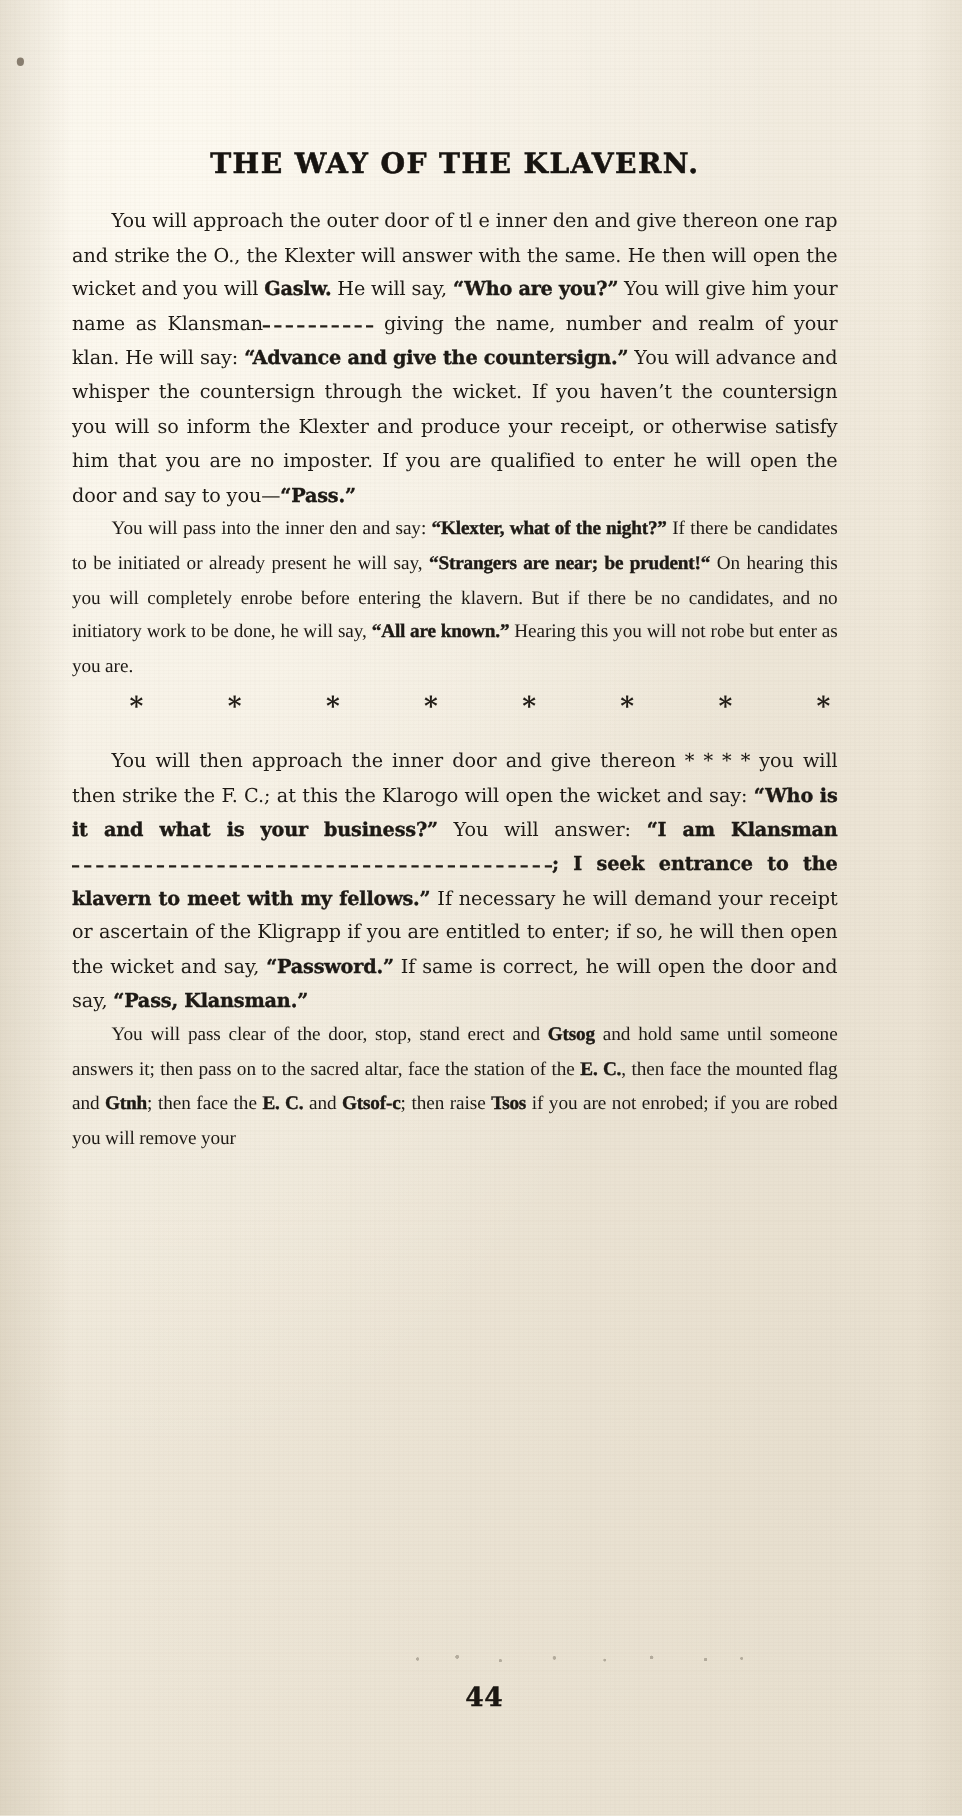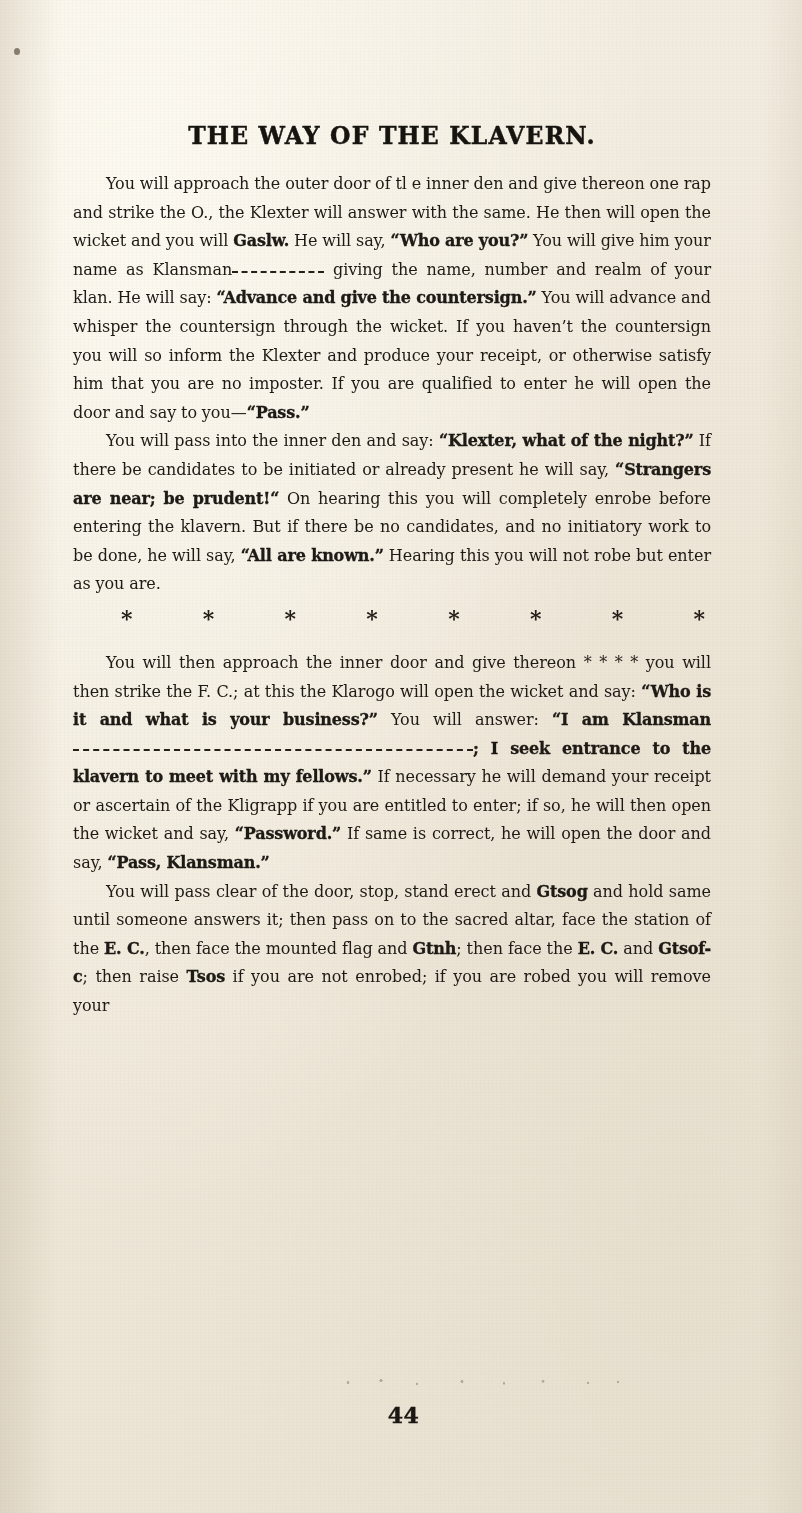--- a/index.html
+++ b/index.html
@@ -61,21 +61,21 @@
     height: 7px;
     border-radius: 50%;
     background: #6e6354;
     opacity: 0.8;
     pointer-events: none;
   }
 
   
   .content {
     position: absolute;
-    left: 73px;
+    left: 60px;
     top: 122px;
     width: 638px;
   }
 
   .page-title {
     font-family: "DejaVu Serif", "Liberation Serif", serif;
     font-weight: 700;
     font-size: 23.5px;
     letter-spacing: 1.15px;
     text-align: center;
@@ -90,21 +90,21 @@
     font-size: 16px;
     line-height: 28.6px;
     text-align: justify;
     text-align-last: left;
     word-spacing: -0.2px;
     letter-spacing: -0.05px;
     color: #1e1a15;
     text-indent: 33px;
     hyphens: manual;
   }
-  p.para + p.para { margin-top: 0; }
+  p.para + p.para { margin-top: 0; font-family: Liberation Serif, serif; }
 
   b, strong, .bold {
     font-weight: 700;
     -webkit-text-stroke: 0.3px #171410;
     letter-spacing: -0.15px;
   }
 
   
   .blank-dots {
     display: inline-block;

